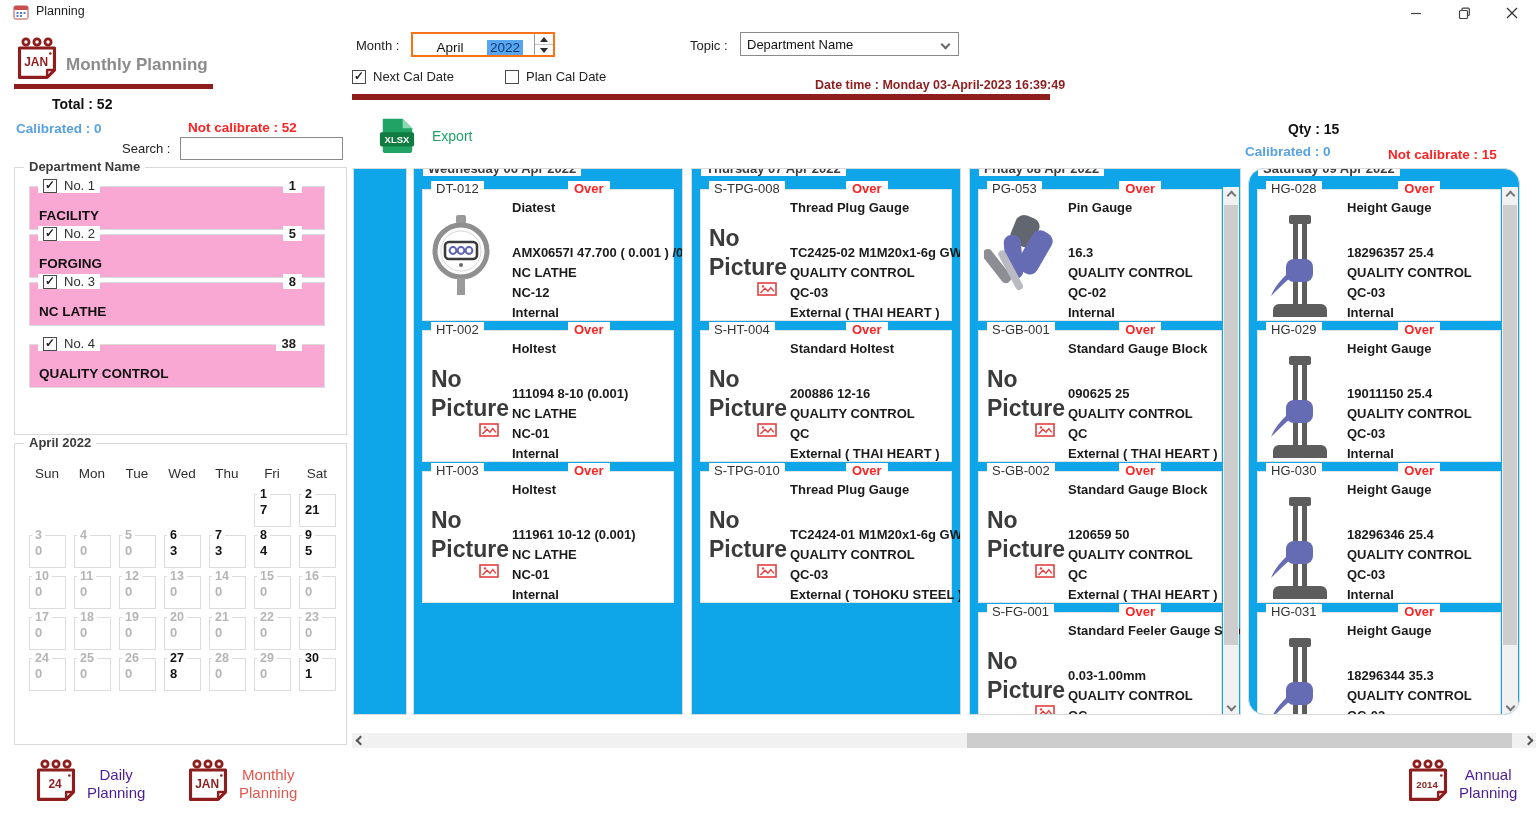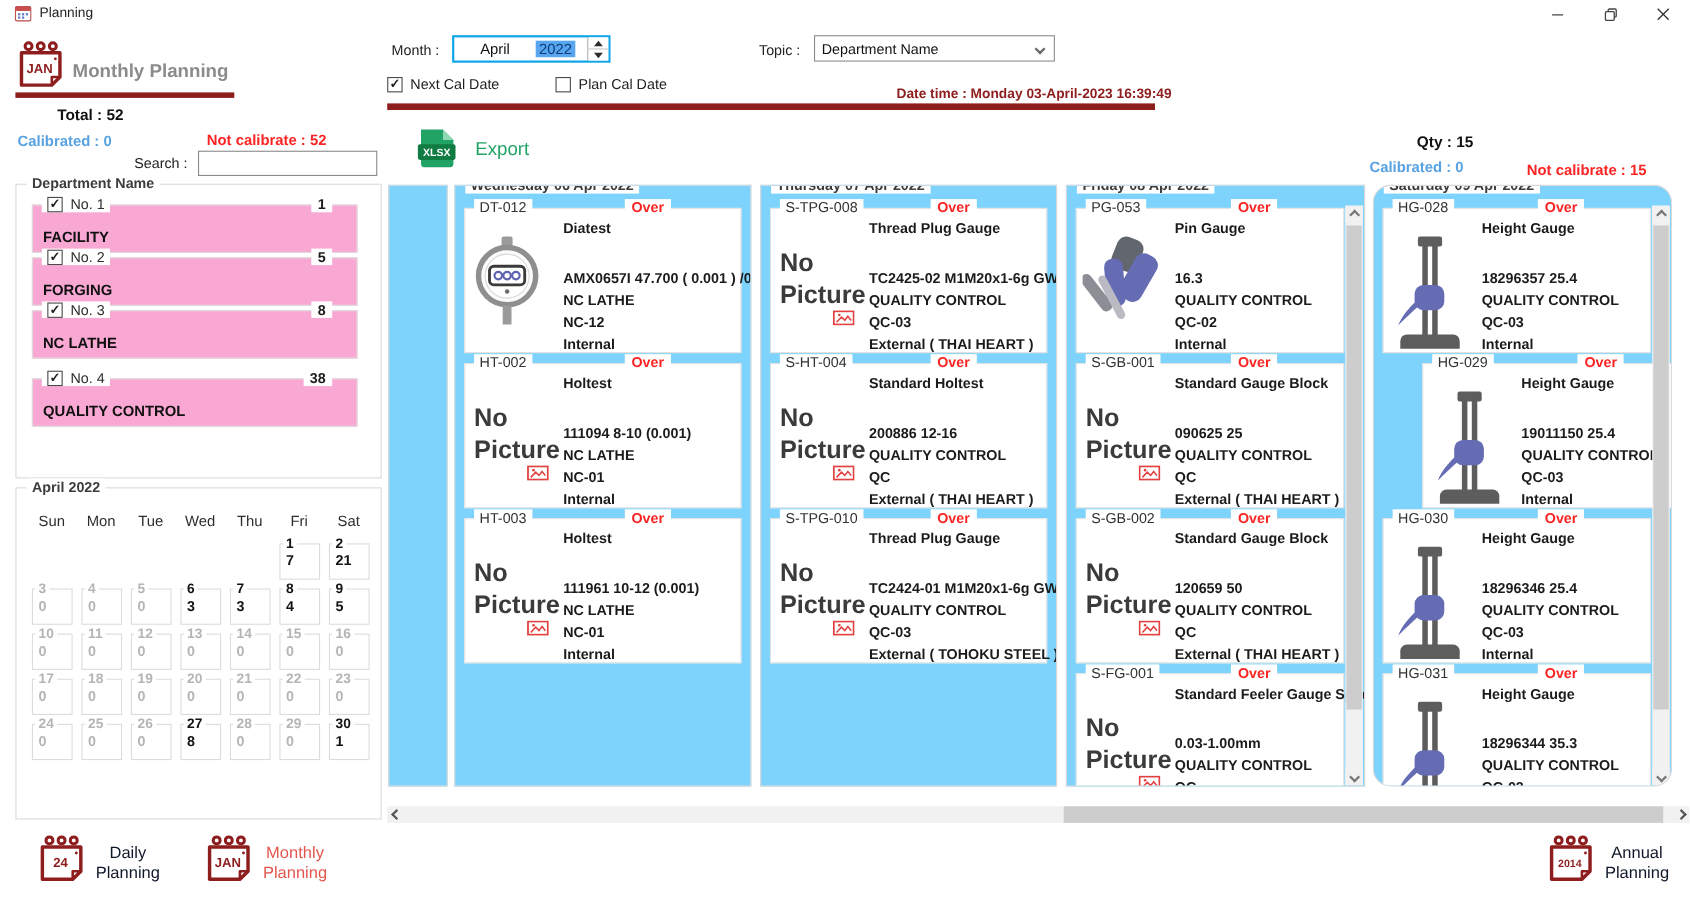--- a/index.html
+++ b/index.html
@@ -25,41 +25,41 @@
   .bar-maroon { position:absolute; background:#8e1e1e; }
   .stat { position:absolute; font-size:13.5px; white-space:nowrap; }
   .stat.total { font-weight:700; font-size:14px; color:#111; }
   .stat.blue  { color:#58a2e2; font-weight:600; }
   .stat.red   { color:#fb2424; font-weight:700; }
   .lbl { position:absolute; font-size:13px; color:#222; white-space:nowrap; }
   .search-input { position:absolute; left:180px; top:137px; width:163px; height:23px;
                   border:1px solid #8a8a8a; font-size:13px; padding:0 5px; outline:none; }
 
   .month-field { position:absolute; left:411px; top:32px; width:144px; height:25px;
-                 border:2px solid #0ea5e9; background:#fff; display:flex; align-items:center; }
+                 border:2px solid #f97316; background:#fff; display:flex; align-items:flex-end; }
   .month-text { width:74px; text-align:center; font-size:13.5px; color:#111; }
   .month-year { font-size:13.5px; padding:0 3px; background:#58a6f0; color:#0c3c77; font-weight:500; }
   .spinner { margin-left:auto; width:19px; height:100%; border-left:1px solid #9a9a9a; display:flex; flex-direction:column; }
   .spin-btn { flex:1; display:flex; align-items:center; justify-content:center; background:#fff; }
   .spin-btn + .spin-btn { border-top:1px solid #c9c9c9; }
   .tri-up { width:0; height:0; border-left:4px solid transparent; border-right:4px solid transparent; border-bottom:5px solid #2b2b2b; }
   .tri-down { width:0; height:0; border-left:4px solid transparent; border-right:4px solid transparent; border-top:5px solid #2b2b2b; }
 
   .cb { width:14px; height:14px; border:1px solid #4a4a4a; background:#fff; display:inline-block; position:relative; flex:none; }
   .cb.checked::after { content:"\2713"; position:absolute; left:1px; top:-2px; font-size:12px; font-weight:700; color:#1f1f1f; }
   .cb-row { position:absolute; display:flex; align-items:center; gap:7px; font-size:13px; color:#222; }
 
   .combo { position:absolute; left:740px; top:32px; width:219px; height:24px; border:1px solid #8a8a8a;
            background:#fff; display:flex; align-items:center; font-size:13px; color:#111; padding:0 6px; }
   .combo .chev { margin-left:auto; margin-right:3px; }
 
   .datetime { position:absolute; left:815px; top:78px; font-size:12.5px; font-weight:600; color:#8e1e1e; }
 
   .export-btn { position:absolute; left:378px; top:114px; width:130px; height:44px; display:flex; align-items:center; gap:16px; cursor:pointer; }
-  .export-label { font-size:17px; color:#21a366; }
+  .export-label { font-size:14px; color:#21a366; }
 
   
   .chev { width:7px; height:7px; border:0 solid #555; display:inline-block; }
   .chev.up    { border-top-width:2px;    border-left-width:2px;  transform:rotate(45deg); }
   .chev.down  { border-bottom-width:2px; border-right-width:2px; transform:rotate(45deg); }
   .chev.left  { border-bottom-width:2px; border-left-width:2px;  transform:rotate(45deg); }
   .chev.right { border-top-width:2px;    border-right-width:2px; transform:rotate(45deg); }
 
   
   .dept-item { position:absolute; left:14px; width:296px; height:44px; border:1px solid #dcdcdc; background:#f9a8d4; }
@@ -71,21 +71,21 @@
   .cal-grid { position:absolute; left:8px; top:22px; width:318px; height:272px; }
   .cal-head { position:absolute; top:0; width:40px; text-align:center; font-size:13.5px; color:#2e2e2e; }
   .cal-cell { position:absolute; width:37px; height:33px; border:1px solid #dcdcdc; background:#fff; }
   .cal-day { position:absolute; top:-8px; left:2px; background:#fff; padding:0 3px; font-size:12.5px; }
   .cal-count { position:absolute; left:5px; top:7px; font-size:13px; }
   .cal-cell.on .cal-day, .cal-cell.on .cal-count { color:#131313; font-weight:700; }
   .cal-cell.off .cal-day, .cal-cell.off .cal-count { color:#b5b5b5; font-weight:600; }
 
   
   #board { position:absolute; left:353px; top:168px; width:1183px; height:547px; }
-  .day-col { position:absolute; top:0; height:547px; border:1px solid #dadada; background:#7dd3fc; overflow:hidden; }
+  .day-col { position:absolute; top:0; height:547px; border:1px solid #dadada; background:#0ea5e9; overflow:hidden; }
   .day-col .col-title { position:absolute; top:-8px; left:9px; background:#fff; padding:0 5px; font-size:13px; color:#3c3c3c; font-weight:600; }
 
   .card { position:absolute; left:8px; height:132px; border:1px solid #e2e2e2; background:#fff; }
   .card-id { position:absolute; top:-9px; left:8px; background:#fff; padding:0 5px; font-size:13px; color:#333; }
   .card-status { position:absolute; top:-9px; left:58%; background:#fff; padding:0 6px; font-size:13px; font-weight:700; color:#fb2424; }
   .card-name { position:absolute; left:89px; top:10px; font-size:13px; font-weight:700; color:#1b1b1b; white-space:nowrap; }
   .card-l1 { position:absolute; left:89px; top:55px; font-size:13px; font-weight:700; color:#1b1b1b; white-space:nowrap; }
   .card-l2 { position:absolute; left:89px; top:75px; font-size:13px; font-weight:700; color:#1b1b1b; white-space:nowrap; }
   .card-l3 { position:absolute; left:89px; top:95px; font-size:13px; font-weight:700; color:#1b1b1b; white-space:nowrap; }
   .card-l4 { position:absolute; left:89px; top:115px; font-size:13px; font-weight:700; color:#1b1b1b; white-space:nowrap; }
@@ -97,21 +97,21 @@
   .vscroll { position:absolute; top:18px; width:16px; height:527px; background:#f1f1f1; }
   .vscroll .sb-btn { position:absolute; left:0; width:16px; height:16px; display:flex; align-items:center; justify-content:center; background:#f1f1f1; }
   .vscroll .thumb { position:absolute; left:1px; width:14px; background:#cdcdcd; }
   .hscroll { position:absolute; left:352px; top:733px; width:1184px; height:15px; background:#f1f1f1; }
   .hscroll .sb-btn { position:absolute; top:0; width:16px; height:15px; display:flex; align-items:center; justify-content:center; }
   .hscroll .thumb { position:absolute; top:0; left:615px; width:545px; height:15px; background:#cdcdcd; }
 
   
   .nav-item { position:absolute; display:flex; align-items:center; gap:8px; cursor:pointer; }
   .nav-label { font-size:15px; line-height:18px; text-align:center; font-weight:500; }
-  .nav-label.dim { color:#0f172a; }
+  .nav-label.dim { color:#4c1d95; }
   .nav-label.active { color:#e2574d; }
 </style>
 </head>
 <body>
 
 <div class="titlebar">
   <span class="win-icon" id="app-icon"><svg width="16" height="16" viewBox="0 0 16 16">
    <rect x="1" y="2" width="14" height="13" rx="1.5" fill="#fff" stroke="#b84a4a"></rect>
    <rect x="1" y="2" width="14" height="4" rx="1.5" fill="#c94f4f"></rect>
    <g fill="#5b79c9">
@@ -590,21 +590,21 @@
         <div class="card-l4">Internal</div>
         <div class="card-pic"><svg width="72" height="104" viewBox="0 0 72 104">
     <rect x="26" y="1" width="22" height="9" rx="2" fill="#5d5d5d"></rect>
     <rect x="30" y="8" width="5" height="85" fill="#5d5d5d"></rect>
     <rect x="39" y="8" width="5" height="85" fill="#5d5d5d"></rect>
     <path d="M16 90 h42 a6 6 0 0 1 6 6 v7 h-54 v-7 a6 6 0 0 1 6 -6 z" fill="#5d5d5d"></path>
     <rect x="23" y="45" width="27" height="23" rx="8" fill="#666cb4"></rect>
     <path d="M27 64 C20 70 14 76 8 82 C12 72 18 66 24 60 Z" fill="#666cb4"></path>
           </svg></div>
       </div>
-      <div class="card" style="top: 161px; width: 244px; margin-left: 36px;">
+      <div class="card" style="top: 161px; width: 244px;">
         <span class="card-id">HG-029</span>
         <span class="card-status">Over</span>
         <div class="card-name">Height Gauge</div>
         <div class="card-l1">19011150  25.4</div>
         <div class="card-l2">QUALITY CONTROL</div>
         <div class="card-l3">QC-03</div>
         <div class="card-l4">Internal</div>
         <div class="card-pic"><svg width="72" height="104" viewBox="0 0 72 104">
     <rect x="26" y="1" width="22" height="9" rx="2" fill="#5d5d5d"></rect>
     <rect x="30" y="8" width="5" height="85" fill="#5d5d5d"></rect>

